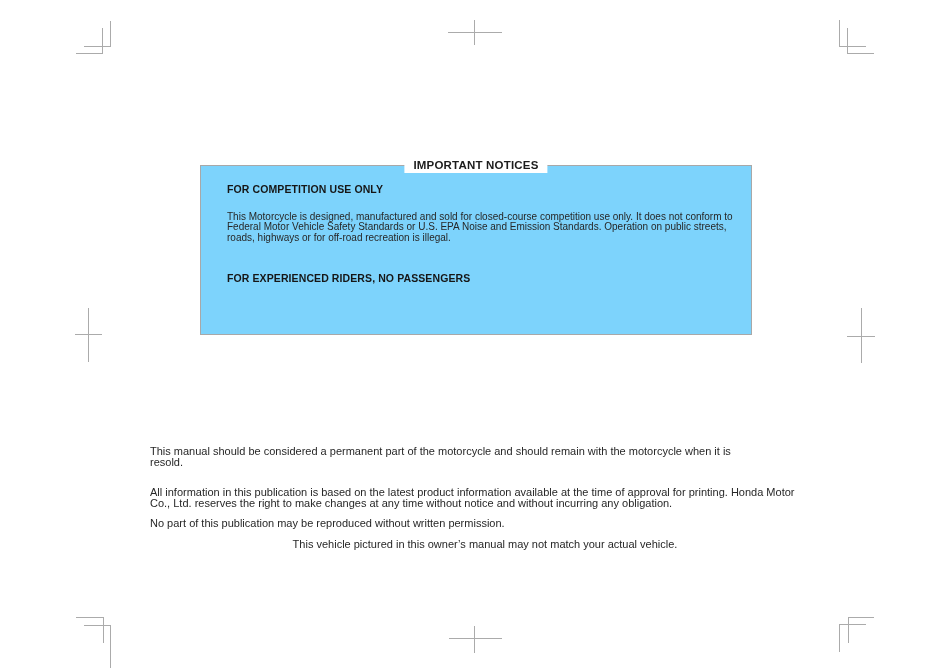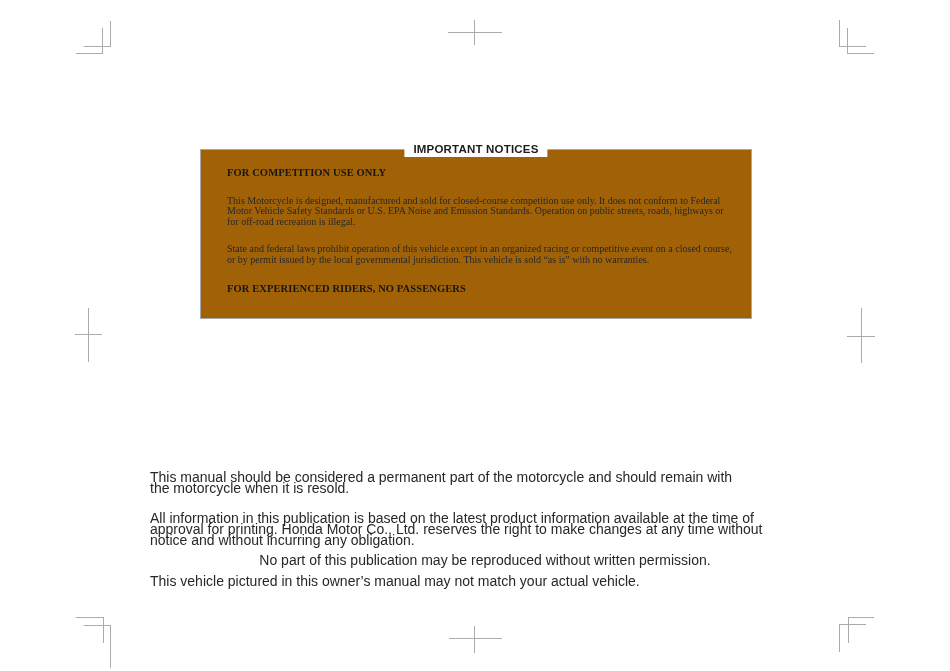--- a/index.html
+++ b/index.html
@@ -12,68 +12,67 @@
     overflow: hidden;
   }
   .marks-layer {
     position: absolute; left: 0; top: 0; width: 950px; height: 671px;
     pointer-events: none;
   }
   .marks-layer line { stroke: #ababab; stroke-width: 1; }
 
   .notice-box {
     position: absolute;
-    left: 200px; top: 149px;
+    left: 200px; top: 165px;
     width: 552px; height: 170px;
     border: 1px solid #a8a8a8;
     box-sizing: border-box;
-    background: #a16207;
+    background: #7dd3fc;
   }
   .notice-title {
     position: absolute;
     top: -8px; left: 50%;
     transform: translateX(-50%);
     background: #ffffff;
     padding: 0 9px;
     font-weight: bold;
     font-size: 11.5px;
     line-height: 15px;
     letter-spacing: 0.2px;
     white-space: nowrap;
     color: #1c1c1c;
   }
   .notice-content {
     padding: 18px 16px 0 26px;
     font-size: 10px;
     line-height: 10.6px;
     color: #272727;
-    font-family: Liberation Serif, serif;
   }
   .notice-heading {
     font-size: 10.5px;
     font-weight: bold;
     margin: 0;
     color: #161616;
     letter-spacing: 0.1px;
   }
-  .notice-heading.second { margin-top: 18px; }
+  .notice-heading.second { margin-top: 30px; }
   .notice-para { margin: 17px 0 10px 0; max-width: 510px; }
 
   .footer-block {
     position: absolute;
-    left: 150px; top: 472px;
+    left: 150px; top: 446px;
     width: 670px;
-    font-size: 14px;
+    font-size: 11px;
     line-height: 11px;
     color: #272727;
   }
   .footer-line-1 { margin: 0 0 19px 0; max-width: 600px; }
   .footer-para-2 { margin: 0 0 9px 0; max-width: 648px; }
-  .footer-line-3 { margin: 0 0 10px 0; text-align: center; }
-  .footer-line-4 { margin: 0 0 8px 0; }
+  .footer-line-3 { margin: 0 0 10px 0; }
+  .footer-line-4 { margin: 0 0 8px 0; text-align: center; }
   .footer-line-5 { margin: 0; }
 </style>
 </head>
 <body>
 
 <svg class="marks-layer" viewBox="0 0 950 671" xmlns="http://www.w3.org/2000/svg">
   <g>
     <line x1="84" y1="46.5" x2="111" y2="46.5"></line>
     <line x1="110.5" y1="21" x2="110.5" y2="47"></line>
     <line x1="76" y1="53.5" x2="103" y2="53.5"></line>
@@ -113,21 +112,20 @@
     <line x1="839" y1="624.5" x2="866" y2="624.5"></line>
     <line x1="839.5" y1="624" x2="839.5" y2="652"></line>
   </g>
 </svg>
 
 <div class="notice-box">
   <div class="notice-title">IMPORTANT NOTICES</div>
   <div class="notice-content">
     <div class="notice-heading">FOR COMPETITION USE ONLY</div>
     <p class="notice-para">This Motorcycle is designed, manufactured and sold for closed-course competition use only. It does not conform to Federal Motor Vehicle Safety Standards or U.S. EPA Noise and Emission Standards. Operation on public streets, roads, highways or for off-road recreation is illegal.</p>
-    <p class="notice-para">State and federal laws prohibit operation of this vehicle except in an organized racing or competitive event on a closed course, or by permit issued by the local governmental jurisdiction. This vehicle is sold “as is” with no warranties.</p>
     <div class="notice-heading second">FOR EXPERIENCED RIDERS, NO PASSENGERS</div>
   </div>
 </div>
 
 <div class="footer-block">
   <p class="footer-line-1">This manual should be considered a permanent part of the motorcycle and should remain with the motorcycle when it is resold.</p>
   <p class="footer-para-2">All information in this publication is based on the latest product information available at the time of approval for printing. Honda Motor Co., Ltd. reserves the right to make changes at any time without notice and without incurring any obligation.</p>
   <p class="footer-line-3">No part of this publication may be reproduced without written permission.</p>
   <p class="footer-line-4">This vehicle pictured in this owner’s manual may not match your actual vehicle.</p>
 </div>

